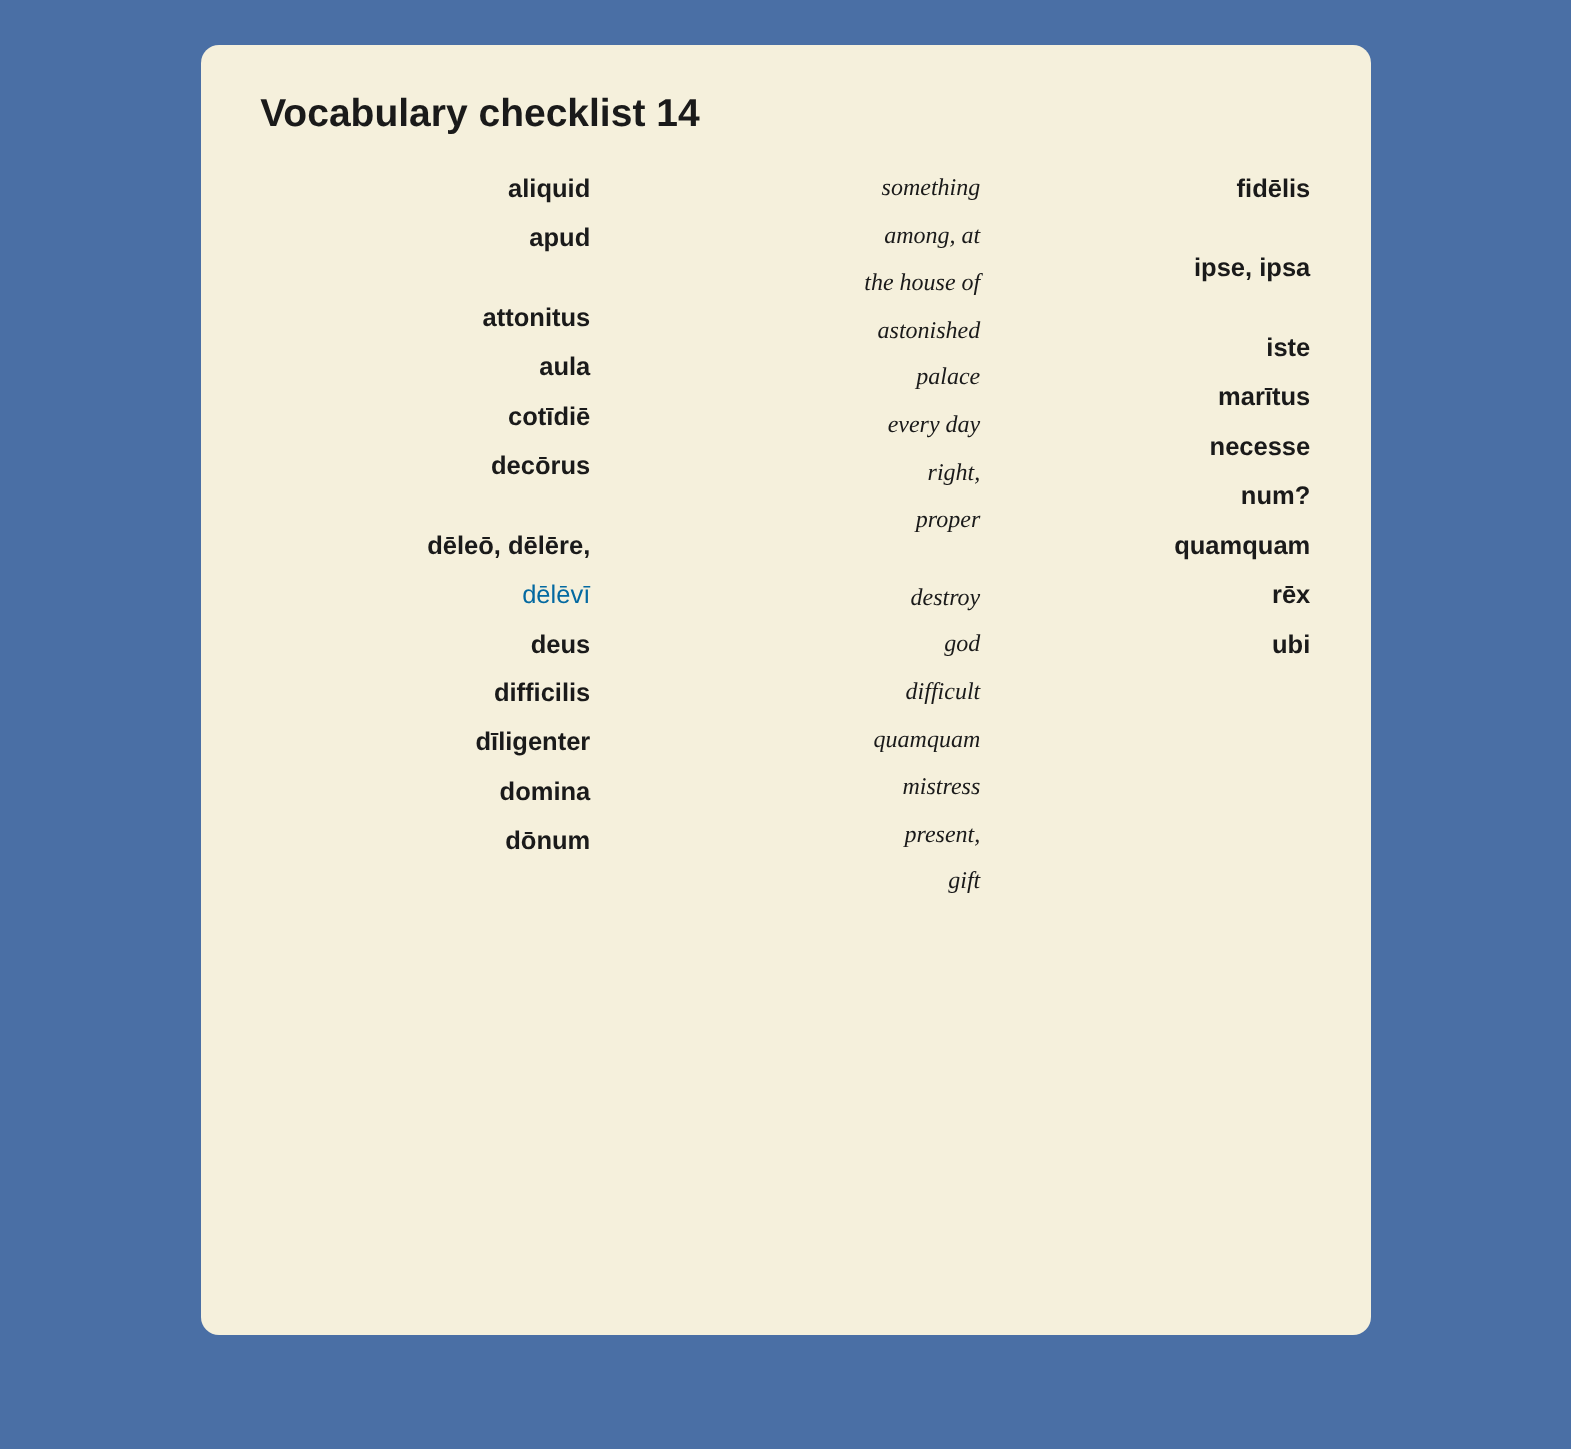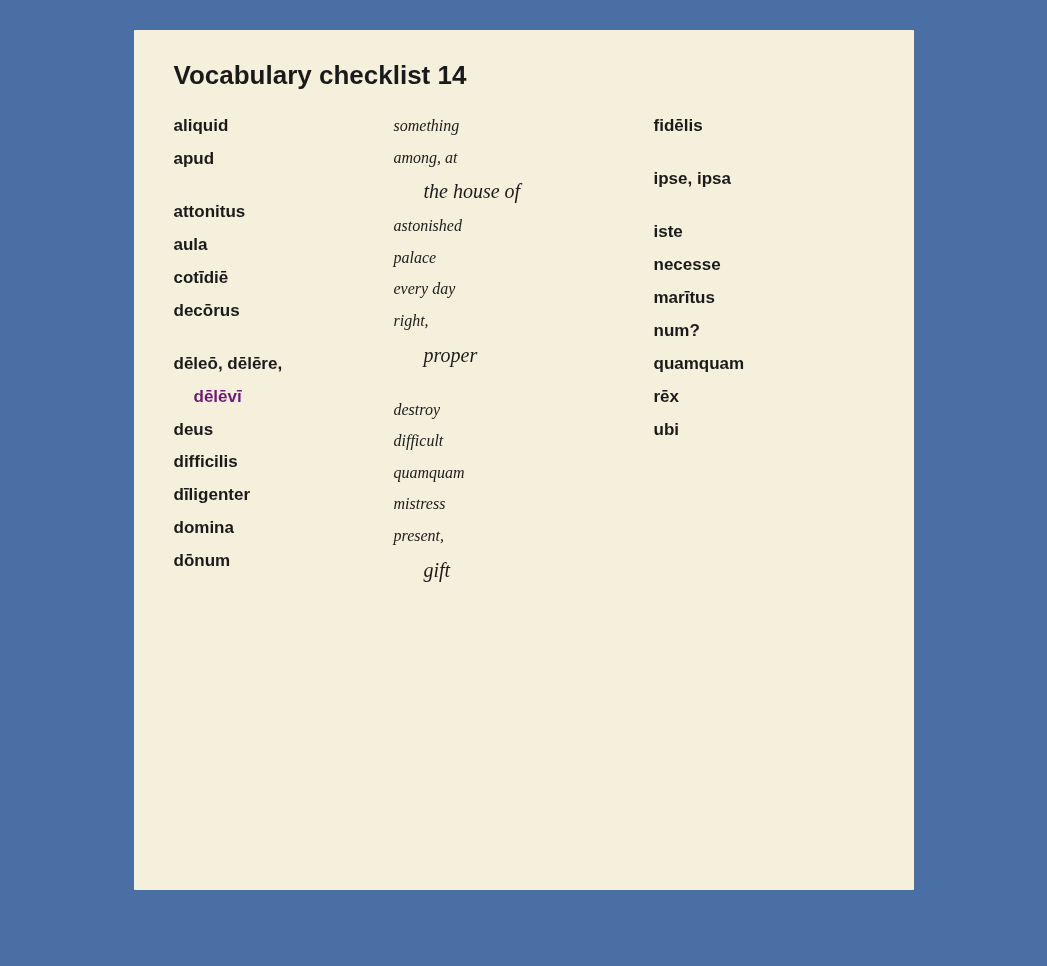--- a/index.html
+++ b/index.html
@@ -13,21 +13,21 @@
       justify-content: center;
       padding: 30px 40px;
       font-family: 'Times New Roman', Times, serif;
     }
 
     .card {
       background-color: #f5f0dc;
       width: 780px;
       min-height: 860px;
       padding: 30px 37px 40px 40px;
-      border-radius: 1px;
+      border-radius: 12px;
       position: relative;
     }
 
     .title {
       font-size: 26px;
       font-weight: bold;
       margin-bottom: 24px;
       color: #1a1a1a;
       font-family: Arial, Helvetica, sans-serif;
     }
@@ -35,51 +35,52 @@
     .vocab-grid {
       display: grid;
       grid-template-columns: 220px 260px 220px;
       gap: 0;
       width: 100%;
     }
 
     .col {
       display: flex;
       flex-direction: column;
+      align-items: flex-end;
     }
 
     .entry {
       margin-bottom: 10px;
       line-height: 1.35;
     }
 
     .latin {
       font-size: 17px;
       font-weight: bold;
       color: #1a1a1a;
       font-family: Arial, Helvetica, sans-serif;
     }
 
     .latin-sub {
       font-size: 17px;
-      font-weight: bold;
-      color: #701a75;
+      font-weight: normal;
+      color: #0369a1;
       font-family: Arial, Helvetica, sans-serif;
       padding-left: 20px;
     }
 
     .english {
       font-size: 16px;
       font-style: italic;
       color: #1a1a1a;
       font-family: 'Times New Roman', Times, serif;
     }
 
     .english-sub {
-      font-size: 20px;
+      font-size: 16px;
       font-style: italic;
       color: #1a1a1a;
       font-family: 'Times New Roman', Times, serif;
       padding-left: 30px;
     }
 
     .spacer {
       height: 20px;
     }
 
@@ -162,20 +163,23 @@
         <span class="english">right,</span>
       </div>
       <div class="entry">
         <span class="english-sub">proper</span>
       </div>
       <div class="spacer"></div>
       <div class="entry">
         <span class="english">destroy</span>
       </div>
       <div class="entry">
+        <span class="english">god</span>
+      </div>
+      <div class="entry">
         <span class="english">difficult</span>
       </div>
       <div class="entry">
         <span class="english">quamquam</span>
       </div>
       <div class="entry">
         <span class="english">mistress</span>
       </div>
       <div class="entry">
         <span class="english">present,</span>
@@ -191,24 +195,24 @@
       </div>
       <div class="spacer"></div>
       <div class="entry">
         <span class="latin">ipse, ipsa</span>
       </div>
       <div class="spacer"></div>
       <div class="entry">
         <span class="latin">iste</span>
       </div>
       <div class="entry">
+        <span class="latin">marītus</span>
+      </div>
+      <div class="entry">
         <span class="latin">necesse</span>
-      </div>
-      <div class="entry">
-        <span class="latin">marītus</span>
       </div>
       <div class="entry">
         <span class="latin">num?</span>
       </div>
       <div class="entry">
         <span class="latin">quamquam</span>
       </div>
       <div class="entry">
         <span class="latin">rēx</span>
       </div>

